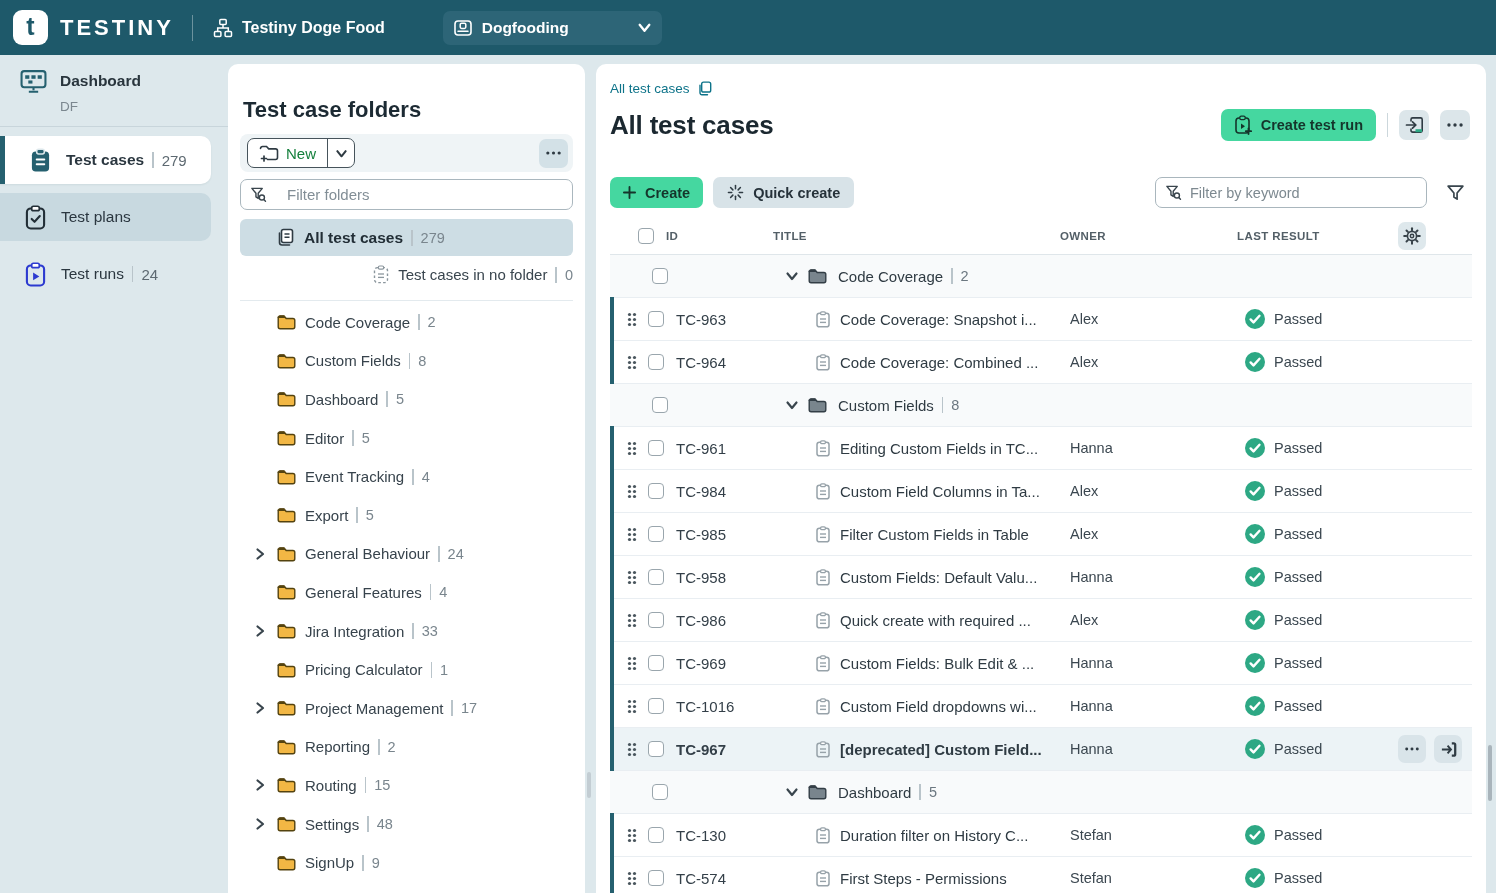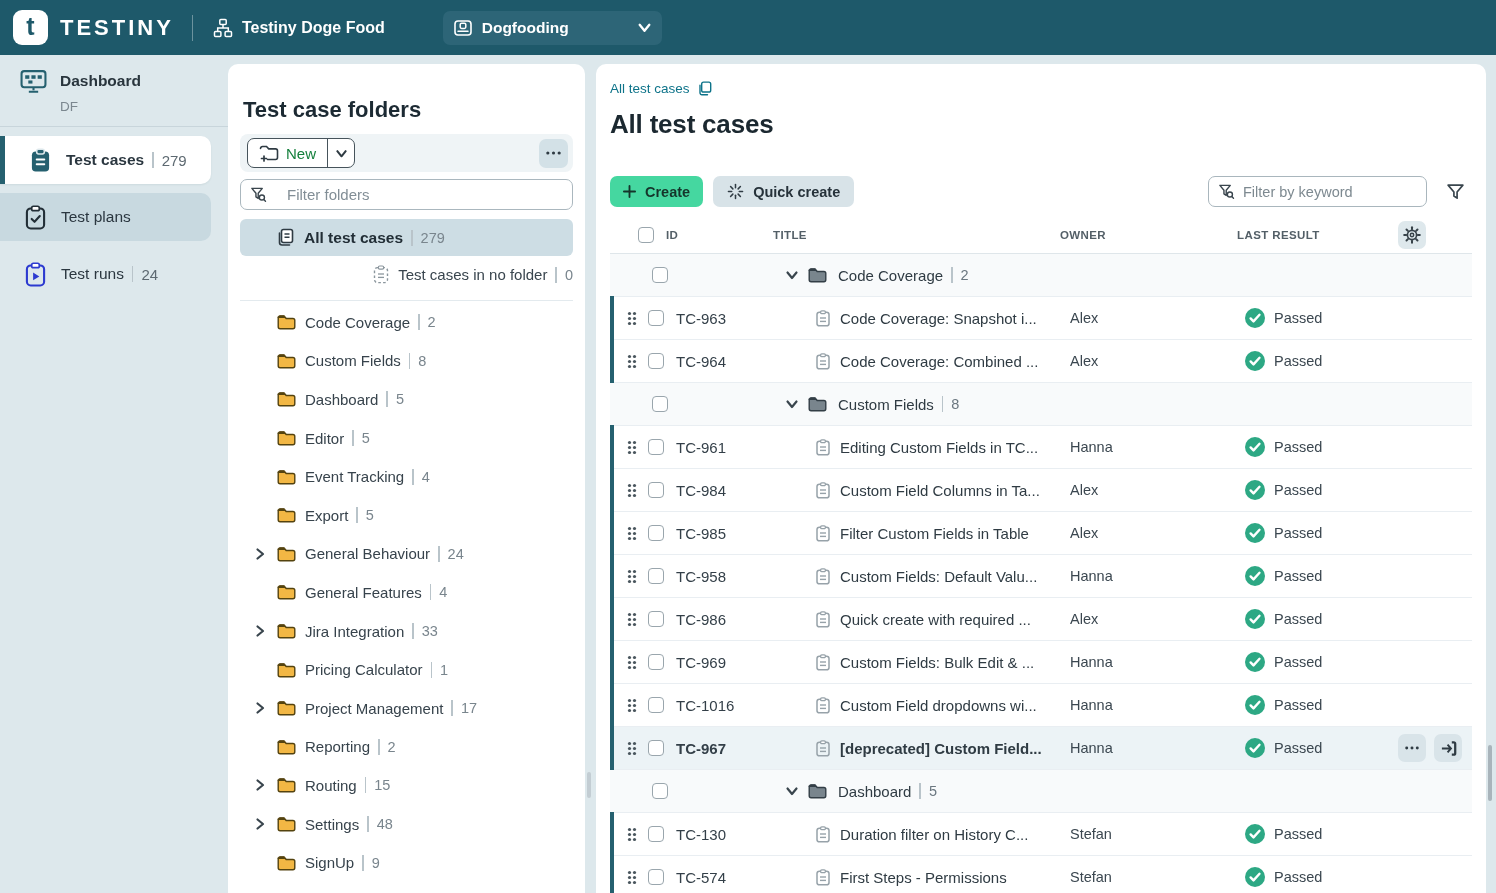--- a/index.html
+++ b/index.html
@@ -70,21 +70,21 @@
   .crumb-label { font-size:13.5px; font-weight:500; color:#0d7389; }
   .titlebar { display:flex; align-items:center; margin-top:13px; }
   .page-title { font-size:26px; font-weight:700; color:#1b2830; letter-spacing:-0.2px; }
   .titlebar-right { margin-left:auto; display:flex; align-items:center; margin-right:2px; }
   .btn-green { height:32px; background:#45d7a0; border:none; border-radius:7px; display:flex; align-items:center; gap:9px; padding:0 13px; font-size:14.5px; font-weight:700; color:#15352b; font-family:inherit; cursor:pointer; }
   .hdr-vdiv { width:1px; height:24px; background:#ccd7dc; margin:0 11px; }
   .btn-sq { width:30px; height:30px; background:#dce6ea; border:none; border-radius:7px; display:flex; align-items:center; justify-content:center; cursor:pointer; color:#2f3b43; }
   .btn-sq + .btn-sq { margin-left:11px; }
   .actions-row { display:flex; align-items:center; margin-top:36px; }
   .btn-gray { height:31px; background:#d8e3e8; border:none; border-radius:7px; display:flex; align-items:center; gap:9px; padding:0 14px; font-size:14.5px; font-weight:700; color:#26323a; font-family:inherit; cursor:pointer; margin-left:10px; }
-  .kw-filter { margin-left:auto; width:219px; height:31px; border:1.4px solid #a9b6bd; border-radius:7px; background:#fff; display:flex; align-items:center; gap:8px; padding:0 9px; }
+  .kw-filter { margin-left:auto; width:272px; height:31px; border:1.4px solid #a9b6bd; border-radius:7px; background:#fff; display:flex; align-items:center; gap:8px; padding:0 9px; }
   .kw-filter input { border:none; outline:none; flex:1; min-width:0; font-size:14.5px; font-family:inherit; background:transparent; color:#333; }
   .kw-filter input::placeholder { color:#7d8990; }
   .funnel-btn { background:none; border:none; margin-left:19px; margin-right:7px; display:flex; cursor:pointer; color:#39454d; }
 
   
   .thead { height:37px; margin-top:10px; display:flex; align-items:center; border-bottom:1px solid #dfe6ea; }
   .checkbox { width:16px; height:16px; border:1.6px solid #9aa6ad; border-radius:4px; background:#fff; flex:none; cursor:pointer; }
   .h-cb { margin-left:28px; }
   .h-id { margin-left:12px; width:107px; }
   .h-col { font-size:11.5px; font-weight:700; letter-spacing:.4px; color:#535f67; }
@@ -681,20 +681,41 @@
         <span class="crumb-label">All test cases</span>
         <span style="color:#0d7389">
             <svg width="15" height="15">
               <use href="#sym-copy"></use>
             </svg>
           </span>
       </div>
 
       <div class="titlebar">
         <h1 class="page-title">All test cases</h1>
+        <div class="titlebar-right">
+          <button class="btn-green">
+            <span>
+                <svg width="18" height="20">
+                  <use href="#sym-clip-play-plus"></use>
+                </svg>
+              </span>
+            <span>Create test run</span>
+          </button>
+          <span class="hdr-vdiv"></span>
+          <button class="btn-sq">
+              <svg width="19" height="19">
+                <use href="#sym-import"></use>
+              </svg>
+            </button>
+          <button class="btn-sq">
+              <svg width="16" height="4">
+                <use href="#sym-dots"></use>
+              </svg>
+            </button>
+        </div>
       </div>
 
       <div class="actions-row">
         <button class="btn-green" style="height:31px">
           <span style="color:#15352b">
               <svg width="13" height="13">
                 <use href="#sym-plus"></use>
               </svg>
             </span>
           <span>Create</span>

